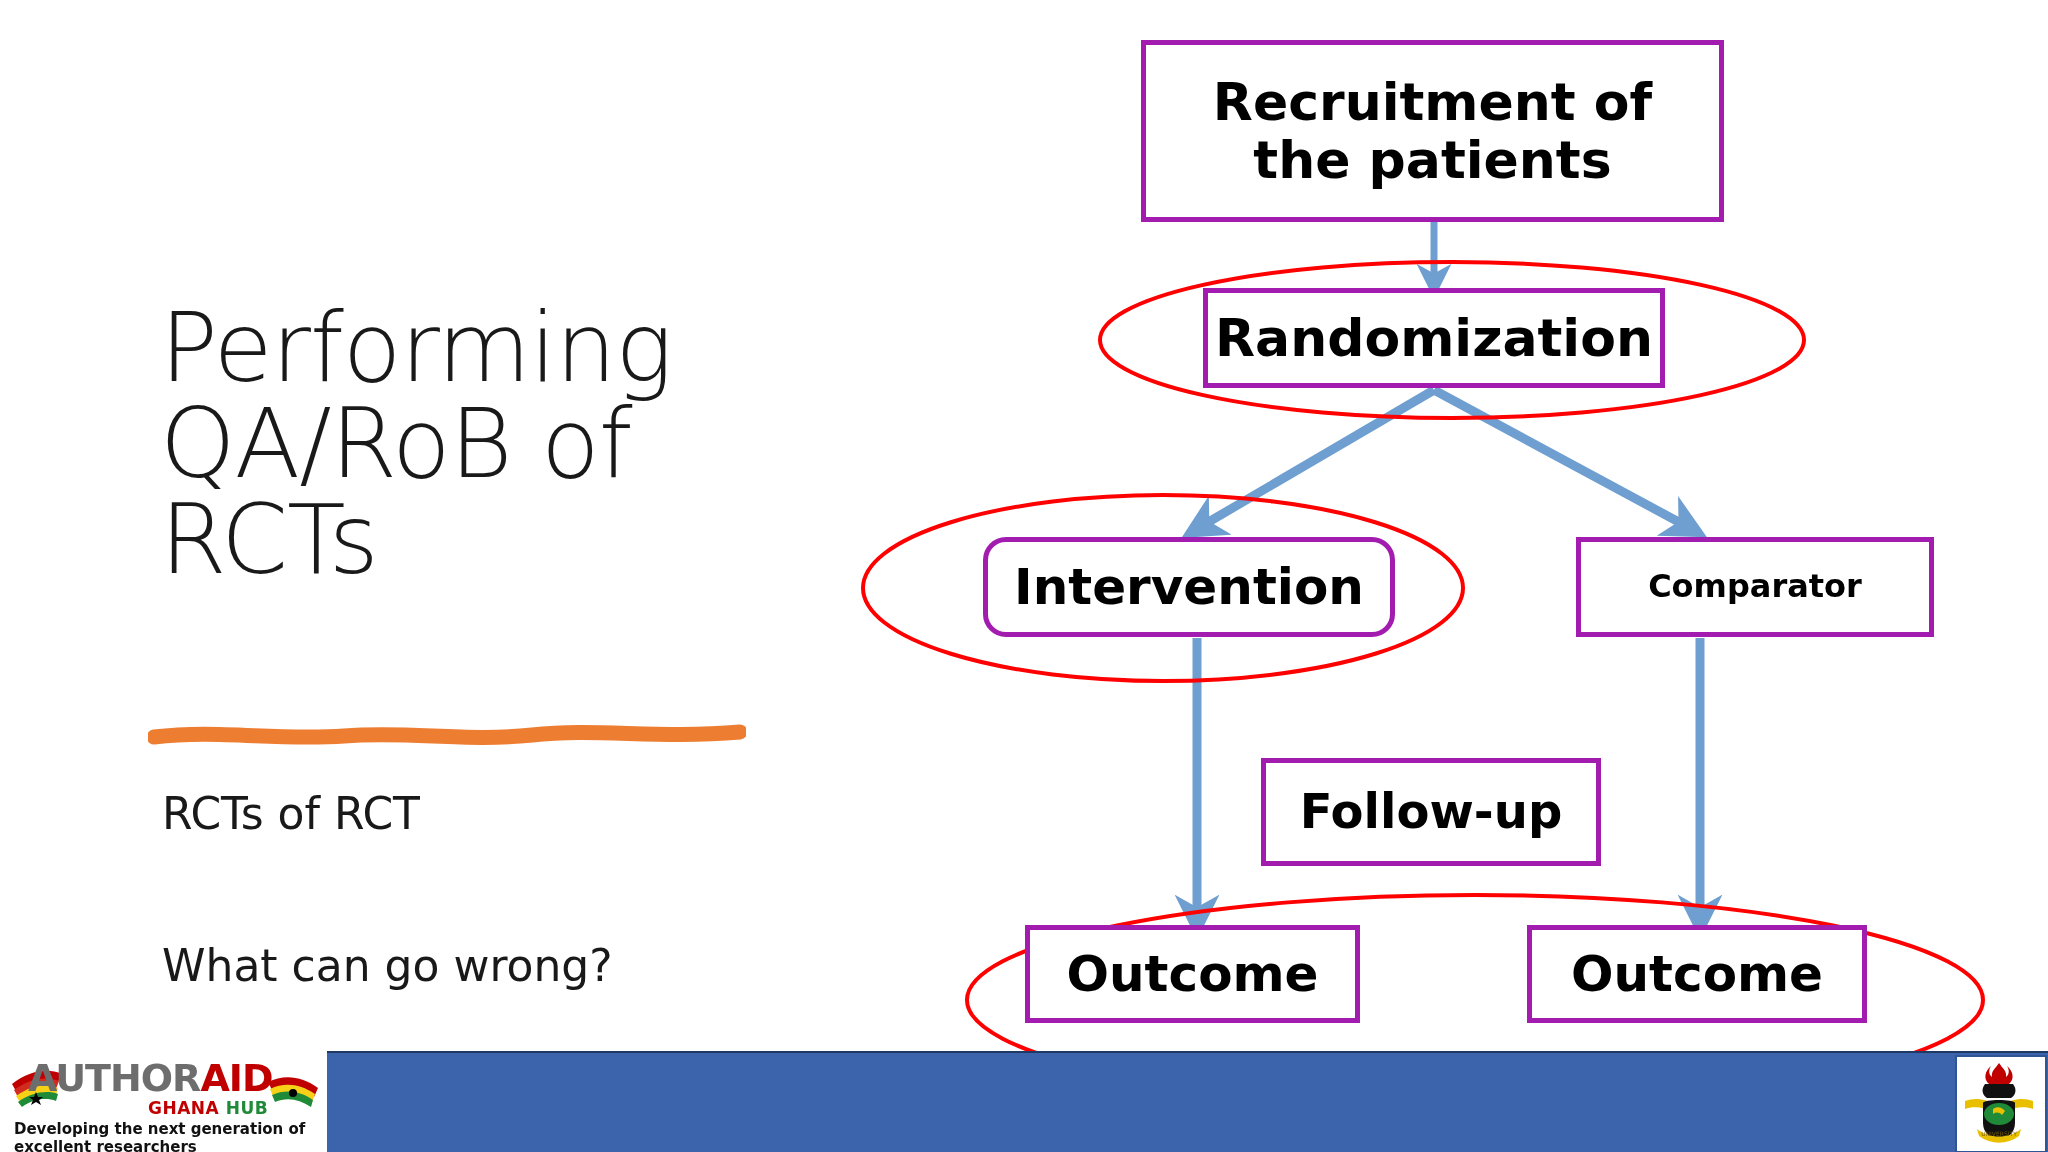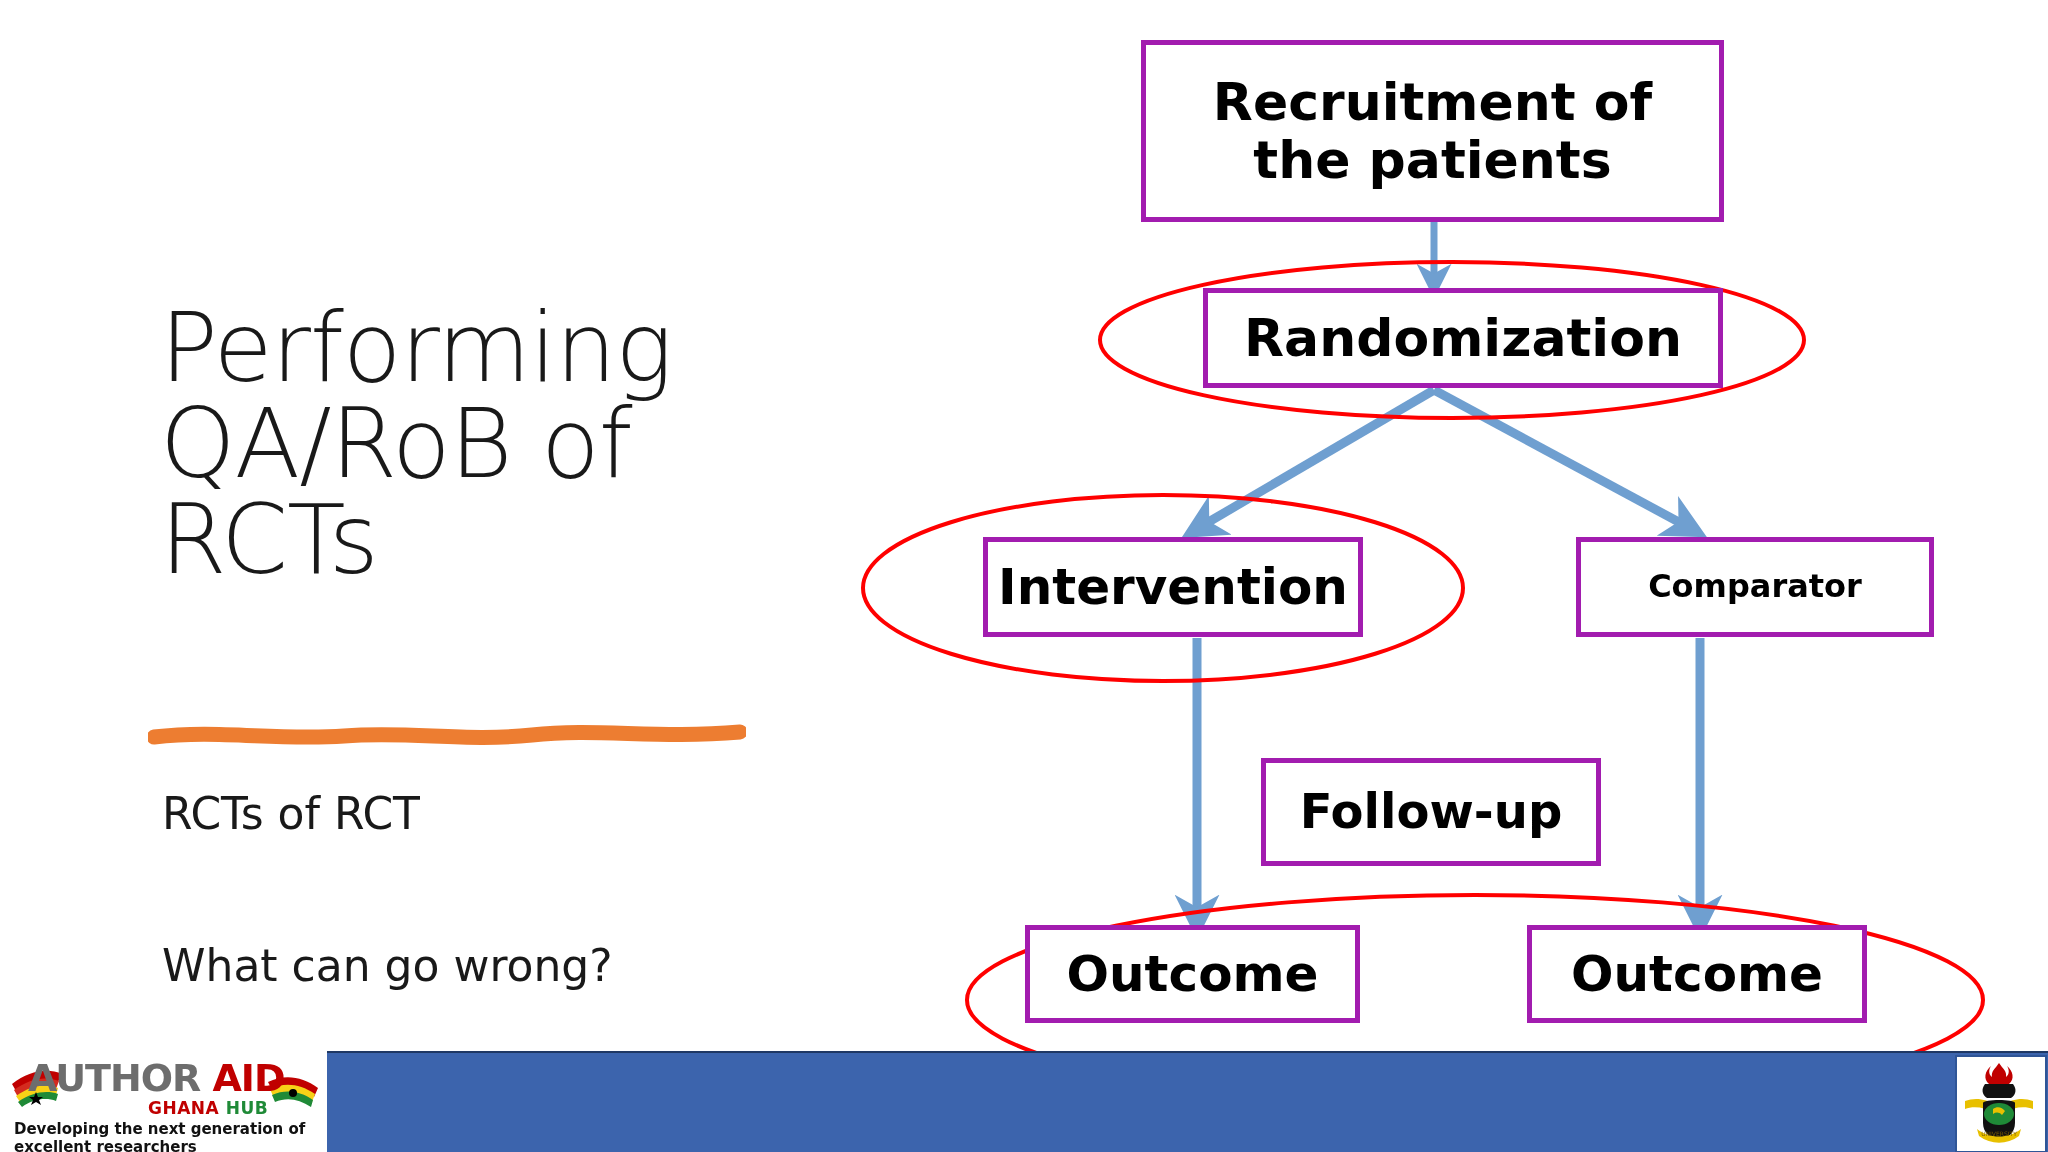--- a/index.html
+++ b/index.html
@@ -74,26 +74,27 @@
     line-height: 1.12;
     z-index: 3;
   }
 
   #box-recruitment {
     left: 1141px; top: 40px; width: 583px; height: 182px;
     font-size: 52px;
     padding: 0 26px;
   }
   #box-randomization {
-    left: 1203px; top: 288px; width: 520px; height: 100px;
+    left: 1203px; top: 288px; width: 462px; height: 100px;
     font-size: 52px;
   }
   #box-intervention {
-    left: 983px; top: 537px; width: 380px; height: 100px;
+    left: 983px; top: 537px; width: 412px; height: 100px;
     font-size: 50px;
+    border-radius: 23px;
   }
   #box-comparator {
     left: 1576px; top: 537px; width: 358px; height: 100px;
     font-size: 32px;
   }
   #box-followup {
     left: 1261px; top: 758px; width: 340px; height: 108px;
     font-size: 48px;
   }
   #box-outcome-left {
@@ -132,21 +133,21 @@
     position: absolute;
     left: 28px;
     top: 8px;
     font-family: "DejaVu Sans", sans-serif;
     font-weight: bold;
     font-size: 38px;
     letter-spacing: -1px;
     white-space: nowrap;
   }
   .logo-author { color: #6d6d6d; }
-  .logo-aid { color: #c00000; margin-left: 12px; }
+  .logo-aid { color: #c00000; }
 
   #logo-sub {
     position: absolute;
     left: 128px;
     top: 50px;
     font-family: "DejaVu Sans", sans-serif;
     font-weight: bold;
     font-size: 17px;
     letter-spacing: 0.5px;
     white-space: nowrap;

